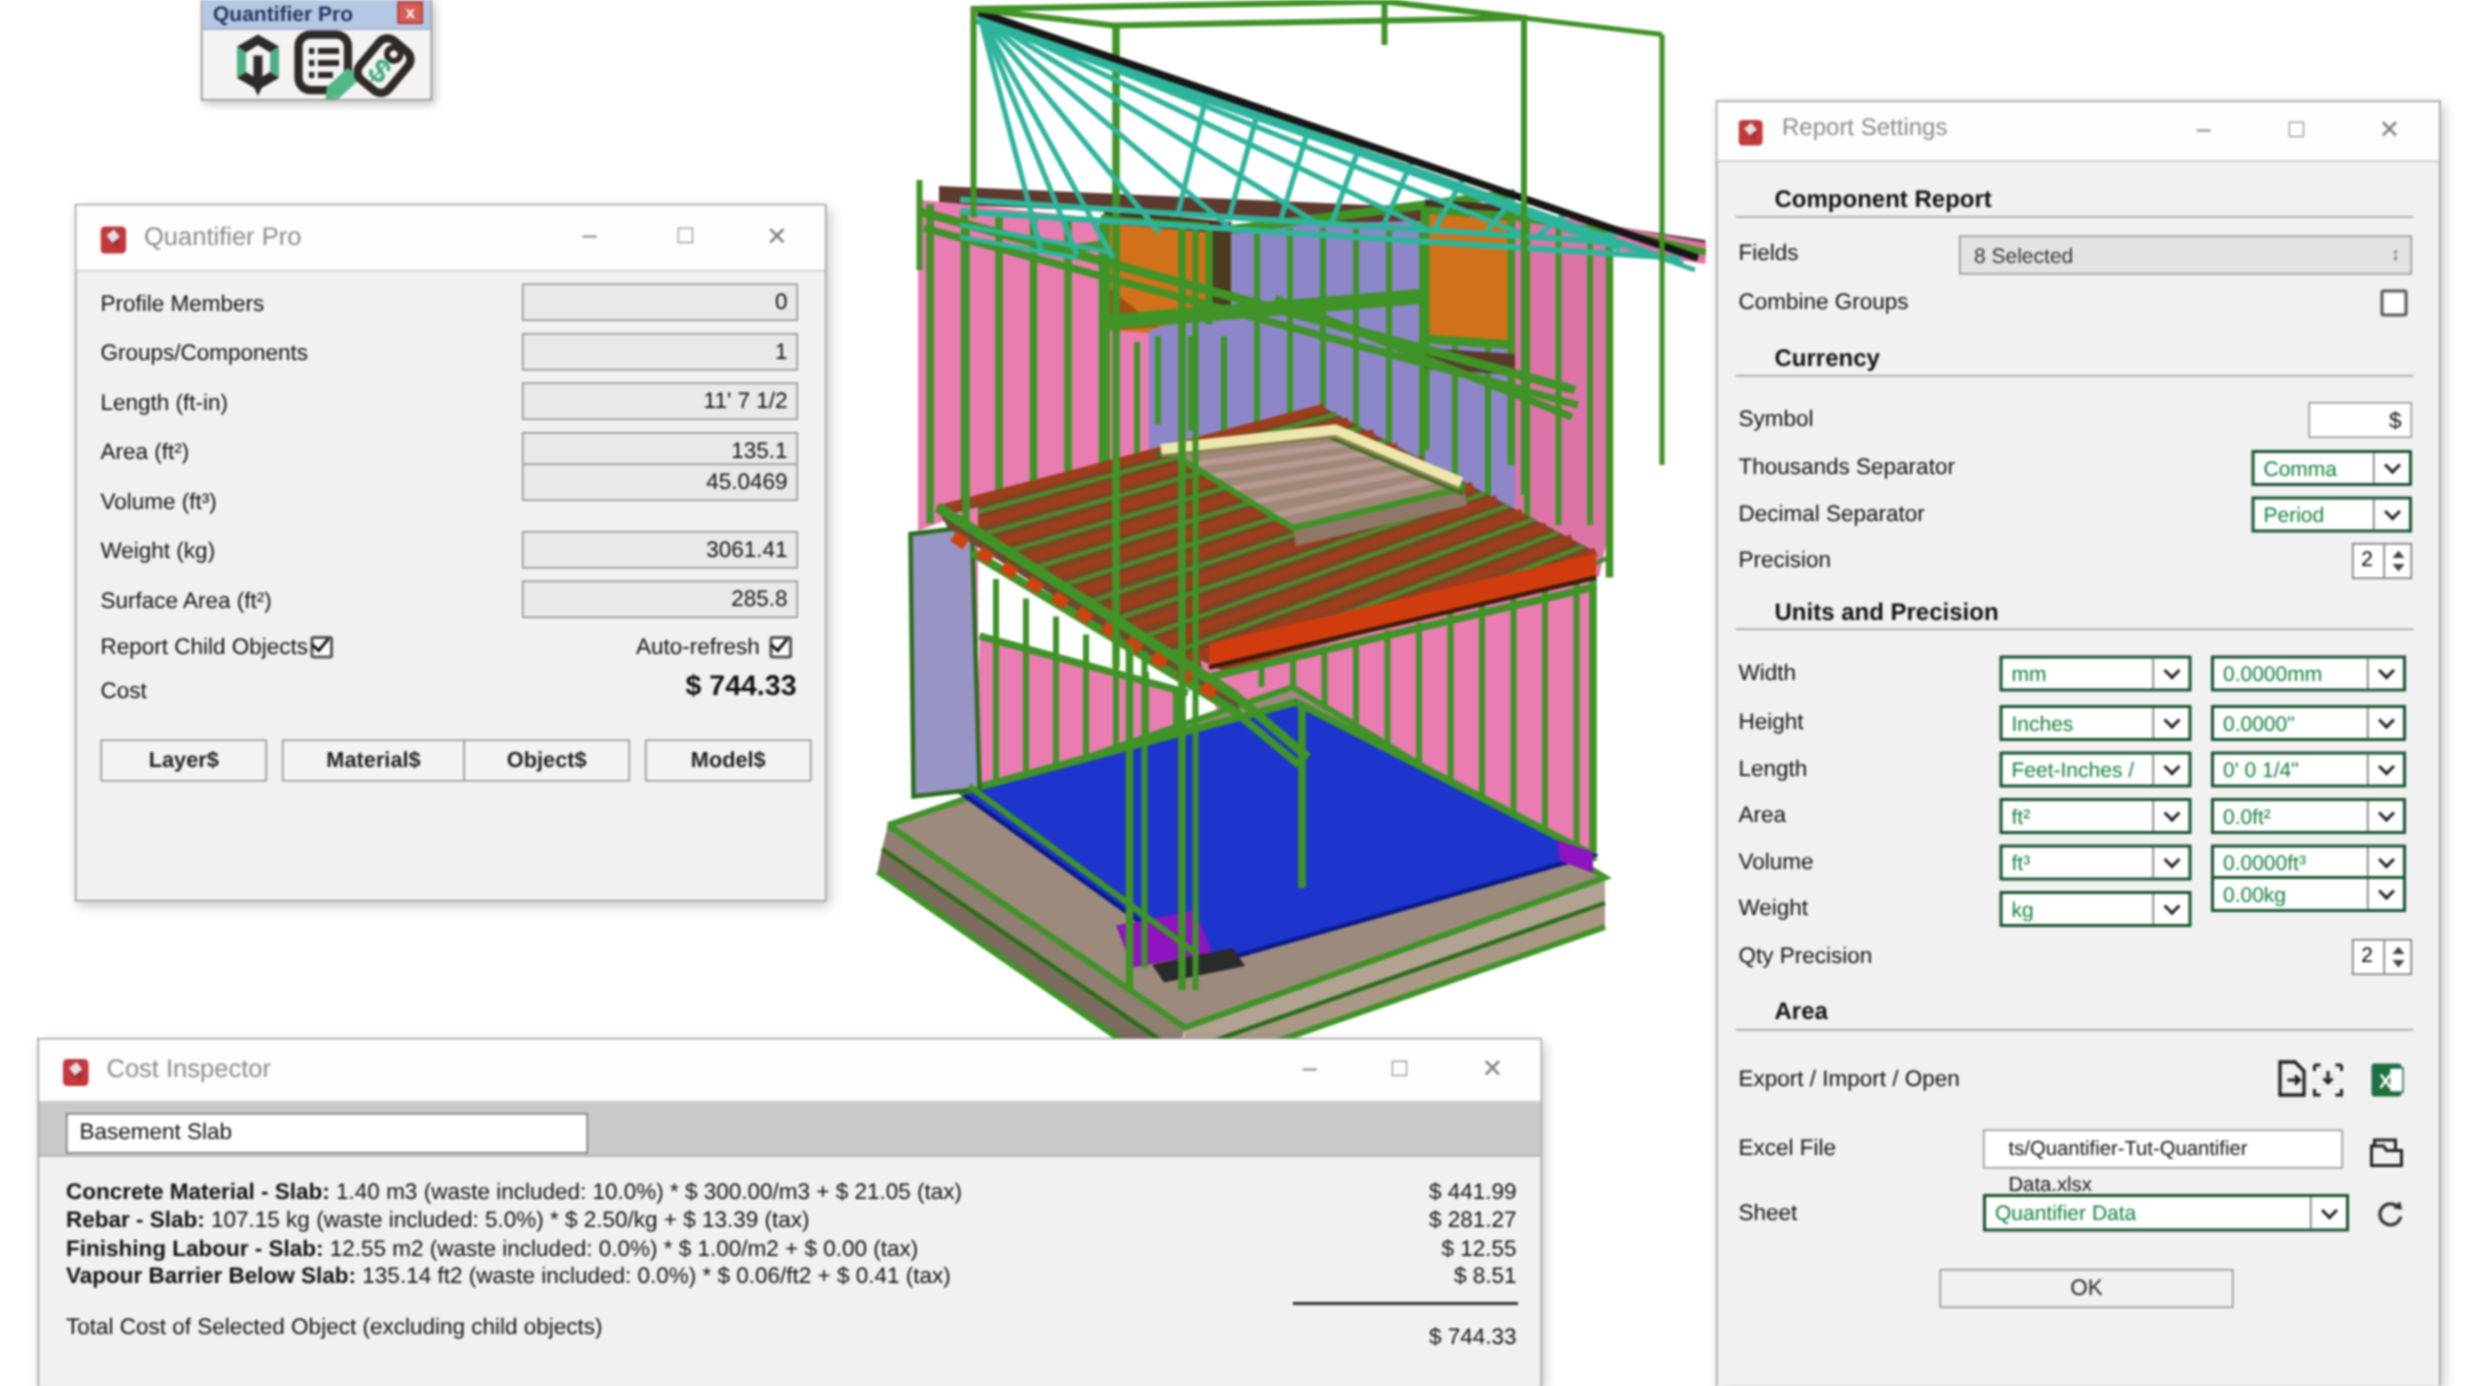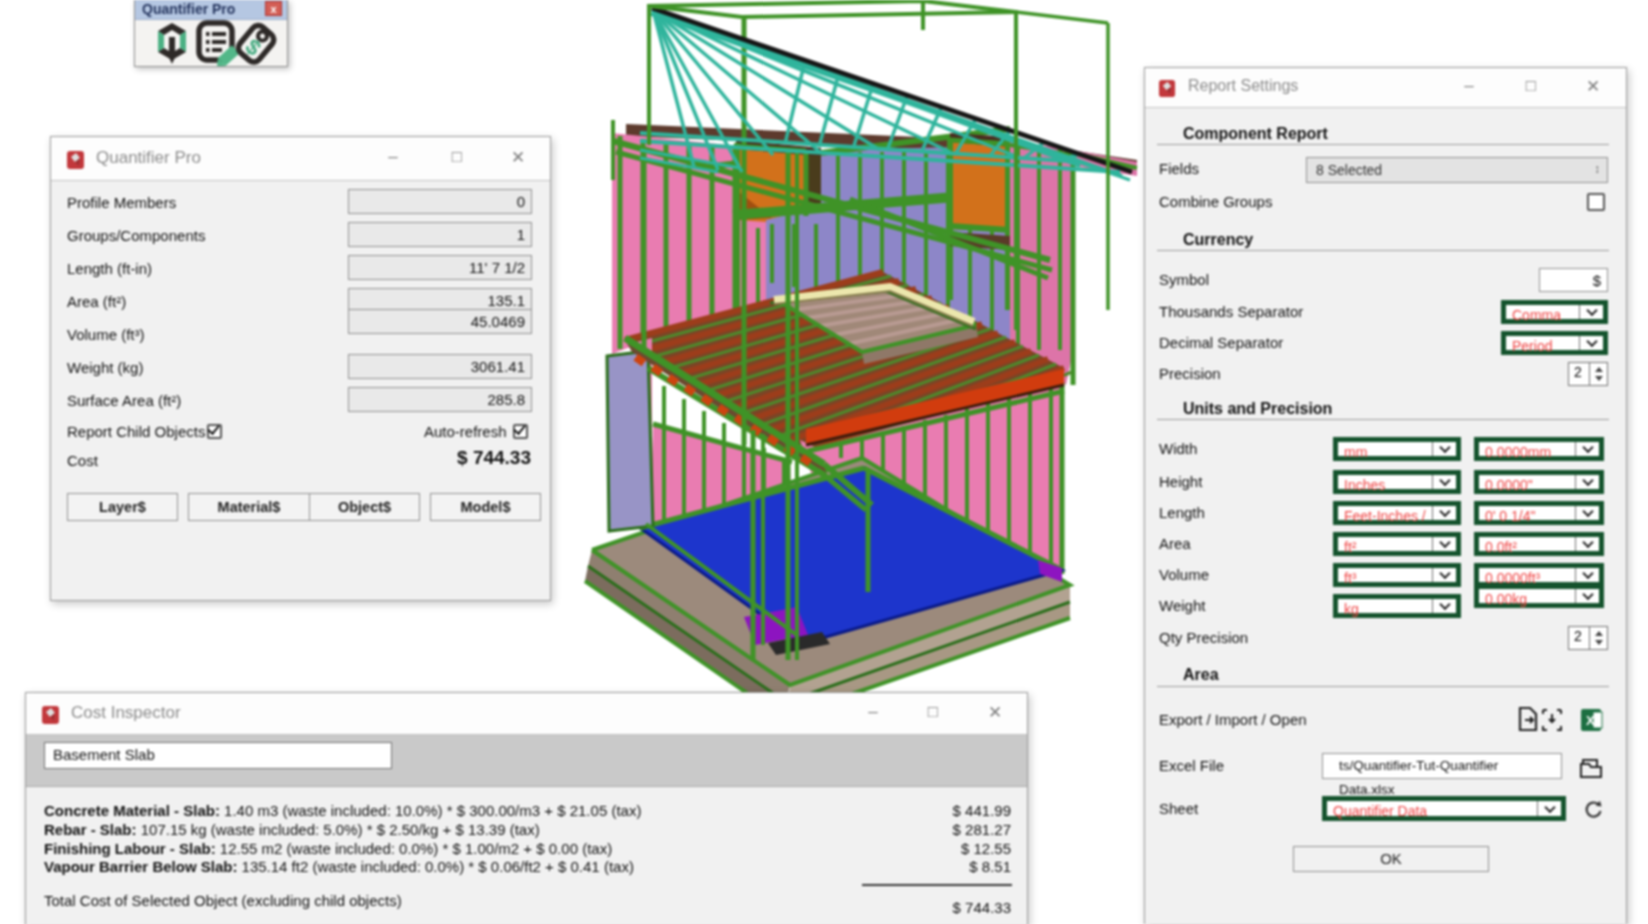--- a/index.html
+++ b/index.html
@@ -20,22 +20,22 @@
   font-size:15px; color:#111; text-align:right; line-height:23px; padding-right:6px; }
 .lbl { position:absolute; font-size:15px; color:#111; }
 .btn { position:absolute; background:#f3f3f3; border:1px solid #8f8f8f;
   font-size:14.5px; font-weight:bold; color:#222; text-align:center; }
 .chk { position:absolute; width:15px; height:15px; background:#fff;
   border:2px solid #555; border-radius:2px; }
 .chk.on:after { content:""; position:absolute; left:1px; top:-3px; width:5px; height:9px;
   border:solid #111; border-width:0 2px 2px 0; transform:rotate(40deg); }
 .hdr { position:absolute; font-size:16px; font-weight:bold; color:#111;margin-left:26px; }
 .hr { position:absolute; height:1px; background:#9a9a9a; }
-.sel { position:absolute; background:#fff; border:5px solid #14532d; font-size:14px;
-  color:#ef4444; }
+.sel { position:absolute; background:#fff; border:2px solid #14532d; font-size:14px;
+  color:#15803d; }
 .sel .tx { position:absolute; left:6px; top:2px; right:26px; overflow:hidden; white-space:nowrap; }
 .sel .arr { position:absolute; right:0; top:0; bottom:0; width:24px;
   border-left:1px solid #707070; }
 .chev { position:absolute; left:50%; top:50%; width:8px; height:8px;
   border:solid #222; border-width:0 2px 2px 0; transform:translate(-50%,-70%) rotate(45deg); }
 .spin { position:absolute; background:#fff; border:1px solid #707070; }
 .spin .tx { position:absolute; left:0; right:20px; top:1px; text-align:center; font-size:14px; }
 .spin .bx { position:absolute; right:0; top:0; bottom:0; width:18px; border-left:1px solid #707070; }
 .spin .bx:before { content:""; position:absolute; left:5px; top:4px; width:0; height:0;
   border-left:4px solid transparent; border-right:4px solid transparent; border-bottom:5px solid #444; }
@@ -320,21 +320,21 @@
     <svg class="tlogo" width="18" height="21" viewBox="0 0 18 21" style="left:16px;top:11px">
       <rect x="0" y="2" width="17" height="18" rx="3" fill="#c2383c"></rect>
       <path d="M4 8 L9 4 L13 9 L8 13 Z" fill="#e0e0e0"></path>
       <path d="M8 13 L13 9 L12 17 Z" fill="#9e2f33"></path>
     </svg>
     <div class="ttext" style="left:45px;top:10px">Cost Inspector</div>
     <div class="wbtn" style="left:835px;top:9px;width:24px">–</div>
     <div class="wbtn" style="left:895px;top:9px;width:24px">□</div>
     <div class="wbtn" style="left:957px;top:9px;width:24px">✕</div>
   </div>
-  <div class="gstrip" style="height:52px">
+  <div class="gstrip" style="height:36px">
     <div class="combo" style="left:18px;top:7px;width:348px;height:27px">
       <div style="position:absolute;left:8px;top:3px;font-size:15px;color:#111">Basement Slab</div>
     </div>
   </div>
   <div style="position:relative;font-size:14.5px;color:#111">
     <div class="lbl" style="left:18px;top:15px"><b>Concrete Material - Slab:</b> 1.40 m3 (waste included: 10.0%) * $ 300.00/m3 + $ 21.05 (tax)</div>
     <div class="lbl" style="left:860px;top:15px;width:125px;text-align:right">$ 441.99</div>
     <div class="lbl" style="left:18px;top:34px"><b>Rebar - Slab:</b> 107.15 kg (waste included: 5.0%) * $ 2.50/kg + $ 13.39 (tax)</div>
     <div class="lbl" style="left:860px;top:34px;width:125px;text-align:right">$ 281.27</div>
     <div class="lbl" style="left:18px;top:53px"><b>Finishing Labour - Slab:</b> 12.55 m2 (waste included: 0.0%) * $ 1.00/m2 + $ 0.00 (tax)</div>

